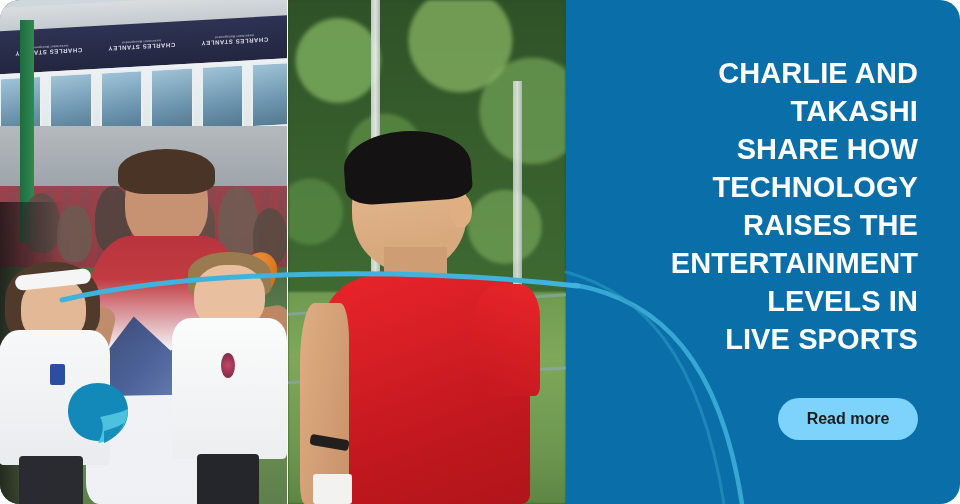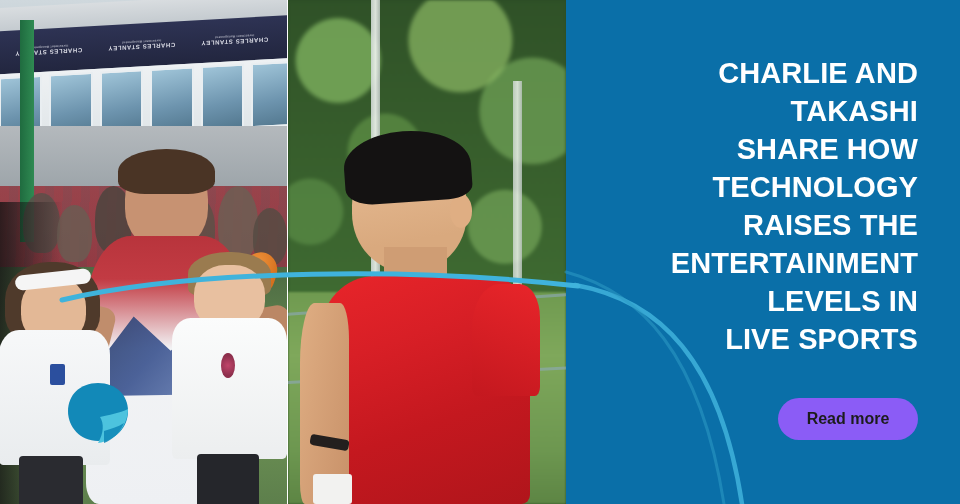--- a/index.html
+++ b/index.html
@@ -8,20 +8,21 @@
     width: 960px; height: 504px;
     overflow: hidden;
     background: #ffffff;
     font-family: "Liberation Sans", sans-serif;
   }
 
   .banner {
     position: relative;
     width: 960px; height: 504px;
     overflow: hidden;
+    border-radius: 20px;
   }
 
   
   .photo-left {
     position: absolute; left: 0; top: 0;
     width: 287px; height: 504px;
     overflow: hidden;
     background: #3b4a52;
   }
   .pl-sky {
@@ -287,21 +288,21 @@
     white-space: pre-line;
   }
 
   
   .read-more {
     position: absolute;
     right: 42px; top: 398px;
     display: inline-flex; align-items: center; justify-content: center;
     min-width: 140px; height: 42px;
     padding: 0 24px;
-    background: #8b5cf6;
+    background: #7dd3fc;
     color: #1c1c1c;
     border: none;
     border-radius: 21px;
     font-family: "Liberation Sans", sans-serif;
     font-size: 16px;
     font-weight: 600;
     cursor: pointer;
   }
 
   

